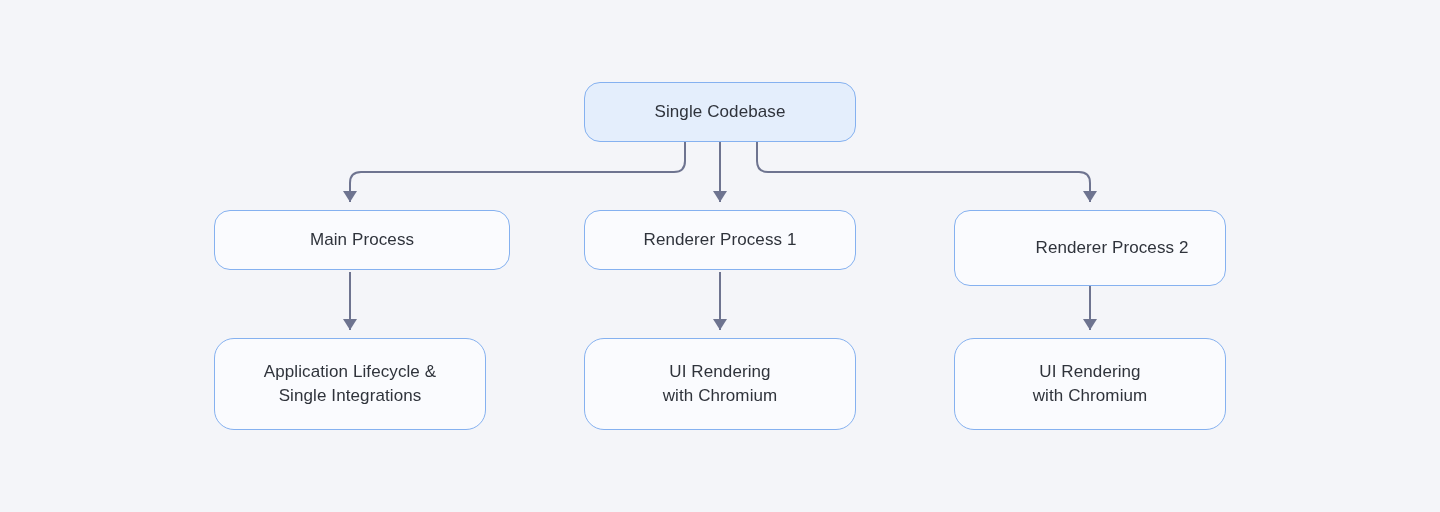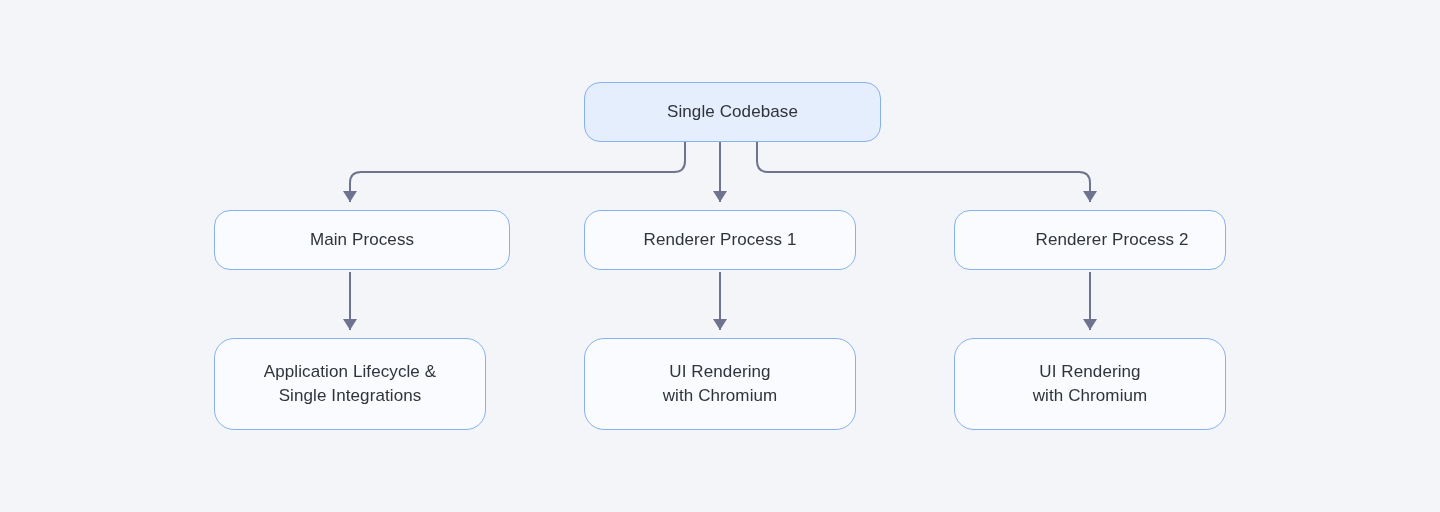--- a/index.html
+++ b/index.html
@@ -48,24 +48,24 @@
     line-height: 24px;
     letter-spacing: 0.1px;
   }
   .node.root {
     background: var(--root-fill, #e4eefc);
   }
   .node.tall {
     border-radius: 20px;
   }
   
-  .pos-root     { left: 584px; top: 82px;  width: 297px; height: 60px; }
+  .pos-root     { left: 584px; top: 82px;  width: 272px; height: 60px; }
   .pos-main     { left: 214px; top: 210px; width: 296px; height: 60px; }
-  .pos-r1       { left: 584px; top: 210px; width: 272px; height: 60px; border-radius: 17px; }
-  .pos-r2       { left: 954px; top: 210px; width: 272px; height: 60px; padding-left: 44px; }
+  .pos-r1       { left: 584px; top: 210px; width: 272px; height: 60px; }
+  .pos-r2       { left: 954px; top: 210px; width: 272px; height: 76px; padding-left: 44px; }
   .pos-main-c   { left: 214px; top: 338px; width: 272px; height: 92px; }
   .pos-r1-c     { left: 584px; top: 338px; width: 272px; height: 92px; }
   .pos-r2-c     { left: 954px; top: 338px; width: 272px; height: 92px; }
 </style>
 </head>
 <body>
 
 <div class="canvas" style="--bg: #f4f5f9; --node-border: #85b1f0; --root-fill: #e4eefc; --node-fill: #fafbfe; --arrow: #6e7490; --text: #2f333b;">
 
   <svg class="edges" width="1440" height="512" viewBox="0 0 1440 512" xmlns="http://www.w3.org/2000/svg">

